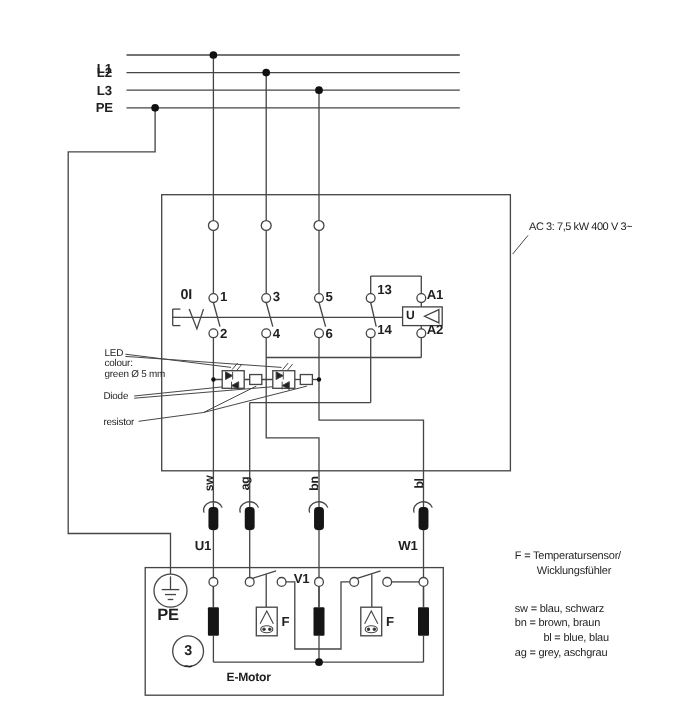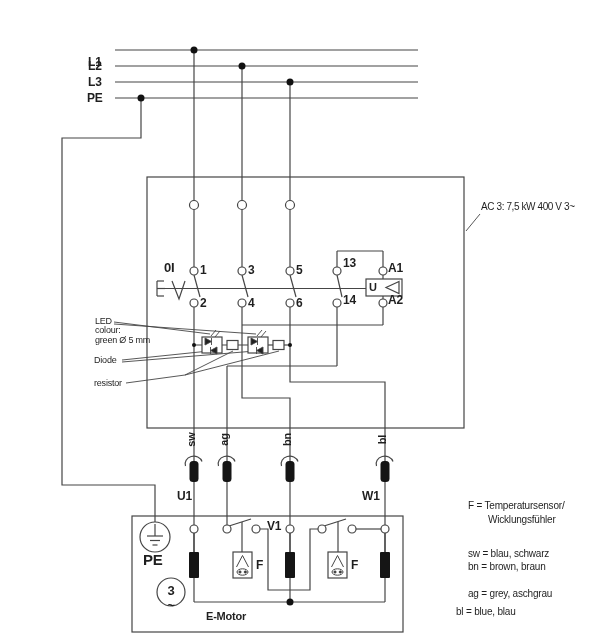--- a/index.html
+++ b/index.html
@@ -254,16 +254,16 @@
   <span class="lbl b s13 ctr" style="left:165px;top:584px;width:12px;">3</span>
   <span class="lbl b s13 ctr" style="left:165px;top:599px;width:12px;">~</span>
   <span class="lbl b s11" style="left:206px;top:611px;">E-Motor</span>
   <span class="lbl b s12" style="left:256px;top:559px;">F</span>
   <span class="lbl b s12" style="left:351px;top:559px;">F</span>
 
   <span class="lbl s10" style="left:468px;top:501px;">F = Temperatursensor/</span>
   <span class="lbl s10" style="left:488px;top:515px;text-align:center;">Wicklungsfühler</span>
   <span class="lbl s10" style="left:468px;top:549px;">sw = blau, schwarz</span>
   <span class="lbl s10" style="left:468px;top:562px;">bn = brown, braun</span>
-  <span class="lbl s10" style="left:456px;top:576px;margin-top:31px;">bl = blue, blau</span>
+  <span class="lbl s10" style="left:494px;top:576px;">bl = blue, blau</span>
   <span class="lbl s10" style="left:468px;top:589px;">ag = grey, aschgrau</span>
 
 </div>
 
 </body></html>

